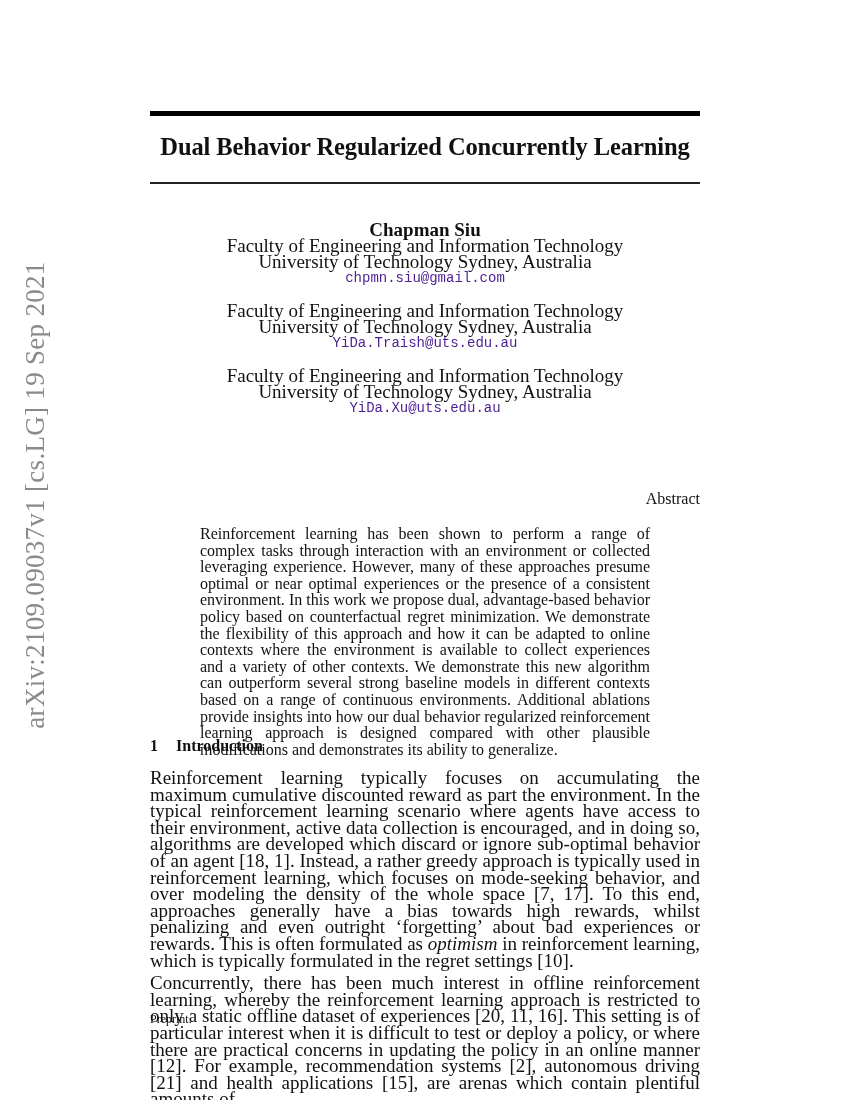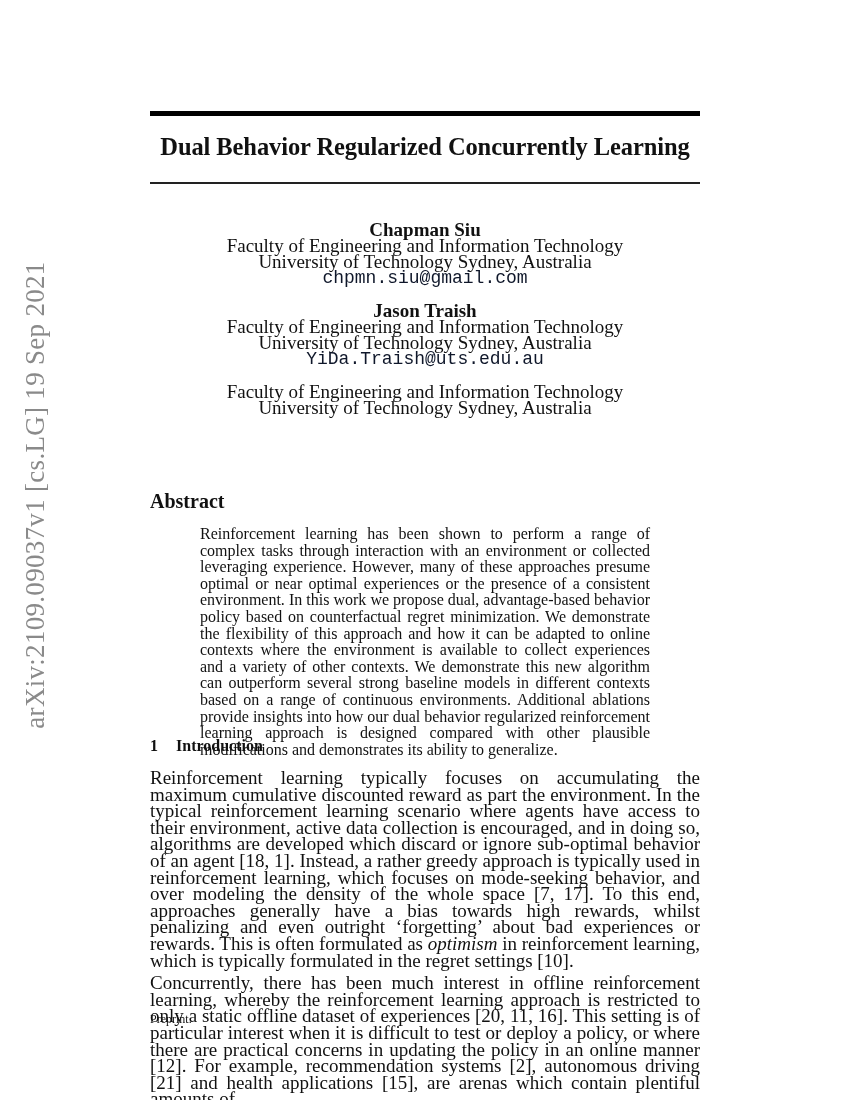--- a/index.html
+++ b/index.html
@@ -10,23 +10,23 @@
          font-size: 27px; color: #8a8a8a; letter-spacing: 0.3px;
          transform: translate(-50%, -50%) rotate(-90deg); transform-origin: center center; }
   .rule-top { position: absolute; left: 150px; top: 111px; width: 550px; height: 5px; background: #000; }
   .rule-bottom { position: absolute; left: 150px; top: 182px; width: 550px; height: 2px; background: #222; }
   .title { position: absolute; left: 150px; top: 133px; width: 550px; text-align: center;
            font-size: 24.5px; font-weight: bold; letter-spacing: -0.1px; }
   .authors { position: absolute; left: 150px; top: 222px; width: 550px; text-align: center; }
   .author { margin-bottom: 17px; }
   .author div { font-size: 19px; line-height: 16px; }
   .author .name { font-weight: bold; }
-  .author .email { font-family: "Liberation Mono", "DejaVu Sans Mono", monospace; font-size: 18px; color: #0f172a; }
-  .abstract-title { position: absolute; left: 150px; top: 490px; width: 550px; text-align: left;
-           font-size: 20px; font-weight: bold; }
+  .author .email { font-family: "Liberation Mono", "DejaVu Sans Mono", monospace; font-size: 14px; color: #4c1d95; }
+  .abstract-title { position: absolute; left: 150px; top: 490px; width: 550px; text-align: right;
+           font-size: 16px; font-weight: normal; }
   .abstract-body { position: absolute; left: 200px; top: 526px; width: 450px;
            font-size: 16px; line-height: 16.6px; text-align: justify; hyphens: manual; }
   .section-heading { position: absolute; left: 150px; top: 737px; font-size: 16px; font-weight: bold; }
   .section-heading .num { display: inline-block; width: 26px; }
   .body-text { position: absolute; left: 150px; top: 770px; width: 550px;
            font-size: 19px; line-height: 16.6px; text-align: justify; }
   .body-text p { margin: 0 0 6px 0; }
   .footer { position: absolute; left: 150px; top: 1012px; font-size: 12px; }
 </style>
 </head>
@@ -41,28 +41,28 @@
 <div class="rule-bottom"></div>
 
 <div class="authors">
   <div class="author">
     <div class="name">Chapman Siu</div>
     <div>Faculty of Engineering and Information Technology</div>
     <div>University of Technology Sydney, Australia</div>
     <div class="email">chpmn.siu@gmail.com</div>
   </div>
   <div class="author">
-    <div class="name">Jason Traish</div>
     <div>Faculty of Engineering and Information Technology</div>
     <div>University of Technology Sydney, Australia</div>
     <div class="email">YiDa.Traish@uts.edu.au</div>
   </div>
   <div class="author">
     <div>Faculty of Engineering and Information Technology</div>
     <div>University of Technology Sydney, Australia</div>
+    <div class="email">YiDa.Xu@uts.edu.au</div>
   </div>
 </div>
 
 <div class="abstract-title">Abstract</div>
 <div class="abstract-body">Reinforcement learning has been shown to perform a range of complex tasks through interaction with an environment or collected leveraging experience. However, many of these approaches presume optimal or near optimal experiences or the presence of a consistent environment. In this work we propose dual, advantage-based behavior policy based on counterfactual regret minimization. We demonstrate the flexibility of this approach and how it can be adapted to online contexts where the environment is available to collect experiences and a variety of other contexts. We demonstrate this new algorithm can outperform several strong baseline models in different contexts based on a range of continuous environments.  Additional ablations provide insights into how our dual behavior regularized reinforcement learning approach is designed compared with other plausible modifications and demonstrates its ability to generalize.</div>
 
 <div class="section-heading">
   <span class="num">1</span><span>Introduction</span>
 </div>
 

